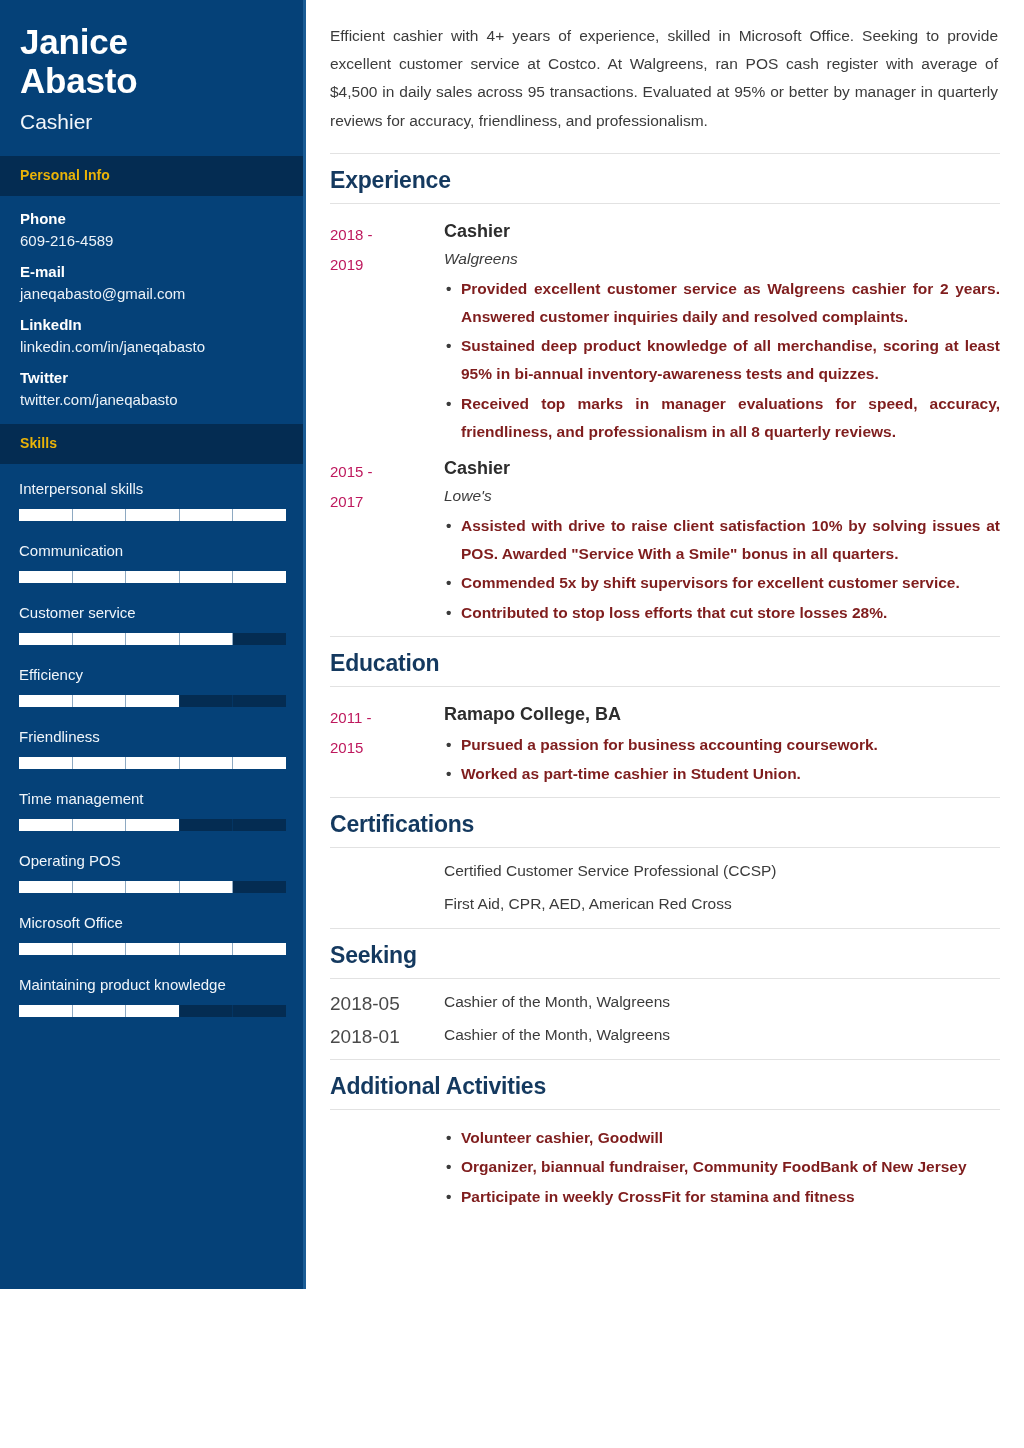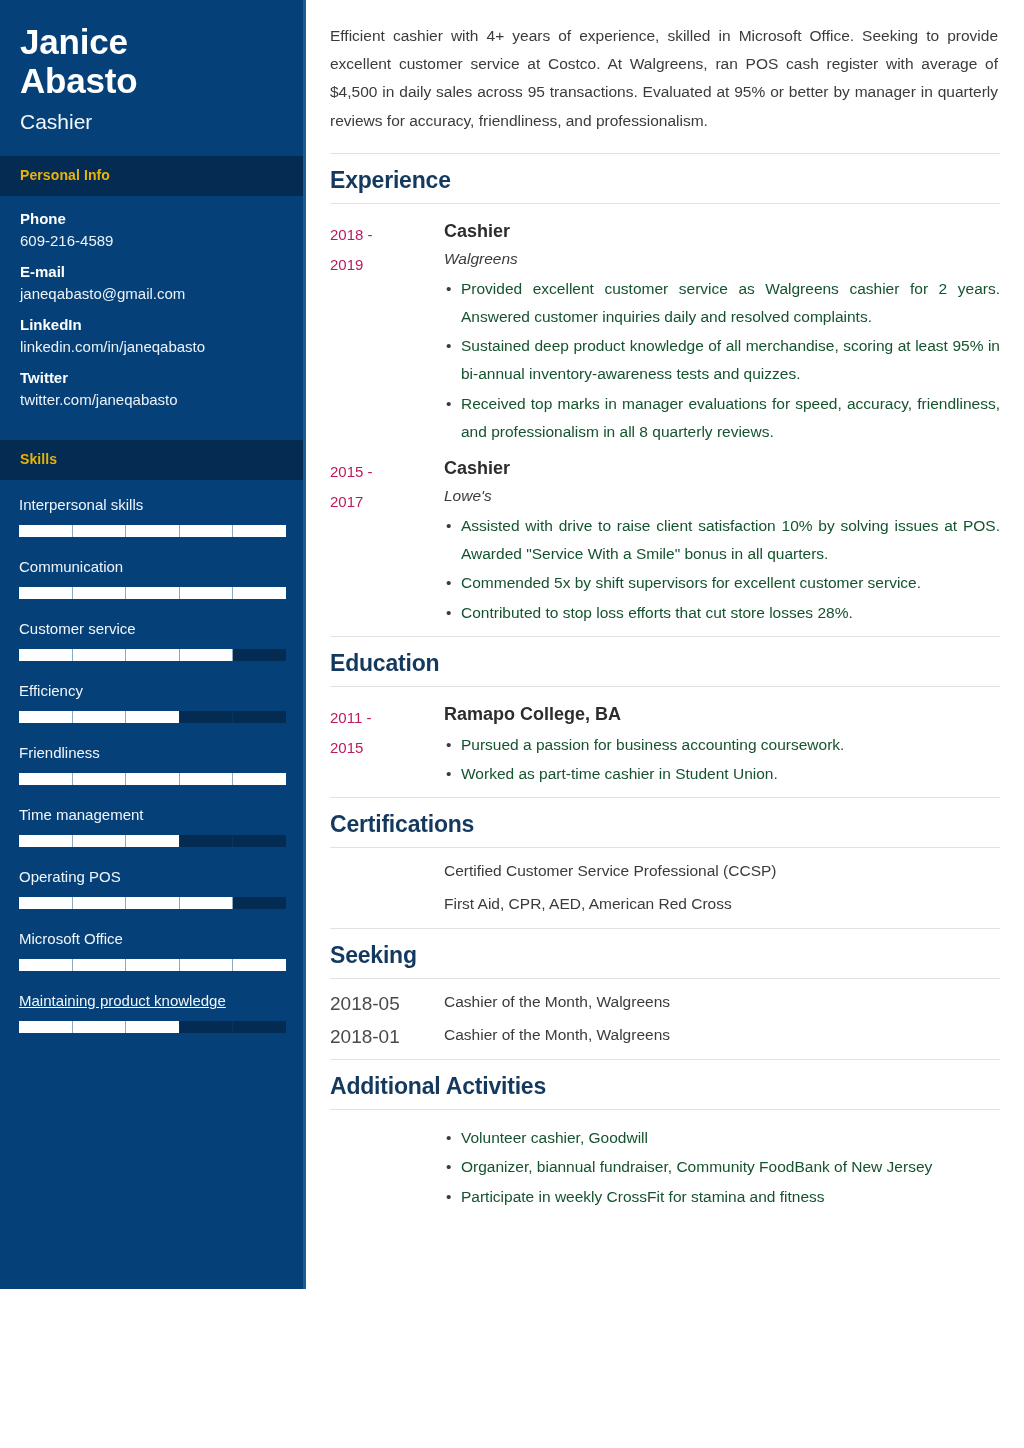--- a/index.html
+++ b/index.html
@@ -48,37 +48,37 @@
     background: #042c52;
     padding: 11px 20px 13px 20px;
     font-size: 14px;
     font-weight: bold;
     color: #eab308;
     letter-spacing: 0.1px;
   }
 
   .contact-list { padding: 14px 20px 16px 20px; }
   .contact-item { margin-bottom: 14px; }
-  .contact-item:last-child { margin-bottom: 16px; }
+  .contact-item:last-child { margin-bottom: 0; }
   .contact-label {
     font-size: 15px;
     font-weight: bold;
     color: #ffffff;
     margin-bottom: 5px;
   }
   .contact-value {
     font-size: 15px;
     font-weight: normal;
     color: #ecf2f8;
     word-break: break-all;
   }
 
   .skills-list { padding: 16px 19px 20px 19px; }
   .skill { margin-bottom: 21px; }
-  .skill:last-child { margin-bottom: 12px; text-decoration: underline; }
+  .skill:last-child { margin-bottom: 12px; }
   .skill-name {
     font-size: 15px;
     color: #f0f5fa;
     margin-bottom: 11px;
     line-height: 1.2;
   }
   .skill-bar {
     position: relative;
     height: 12px;
     width: 267px;
@@ -154,23 +154,24 @@
     color: #3b3b3b;
     margin-bottom: 7px;
   }
 
   ul.bullets { list-style: none; margin: 0 0 0 0; padding: 0; }
   ul.bullets li {
     position: relative;
     padding-left: 17px;
     font-size: 15.5px;
     line-height: 1.82;
-    color: #14532d;
+    color: #7f1d1d;
     text-align: justify;
     margin-bottom: 1px;
+    font-weight: bold;
   }
   ul.bullets li::before {
     content: "•";
     position: absolute;
     left: 2px;
     top: 0;
     color: #3b3b3b;
   }
   ul.bullets.nojust li { text-align: left; }
 

